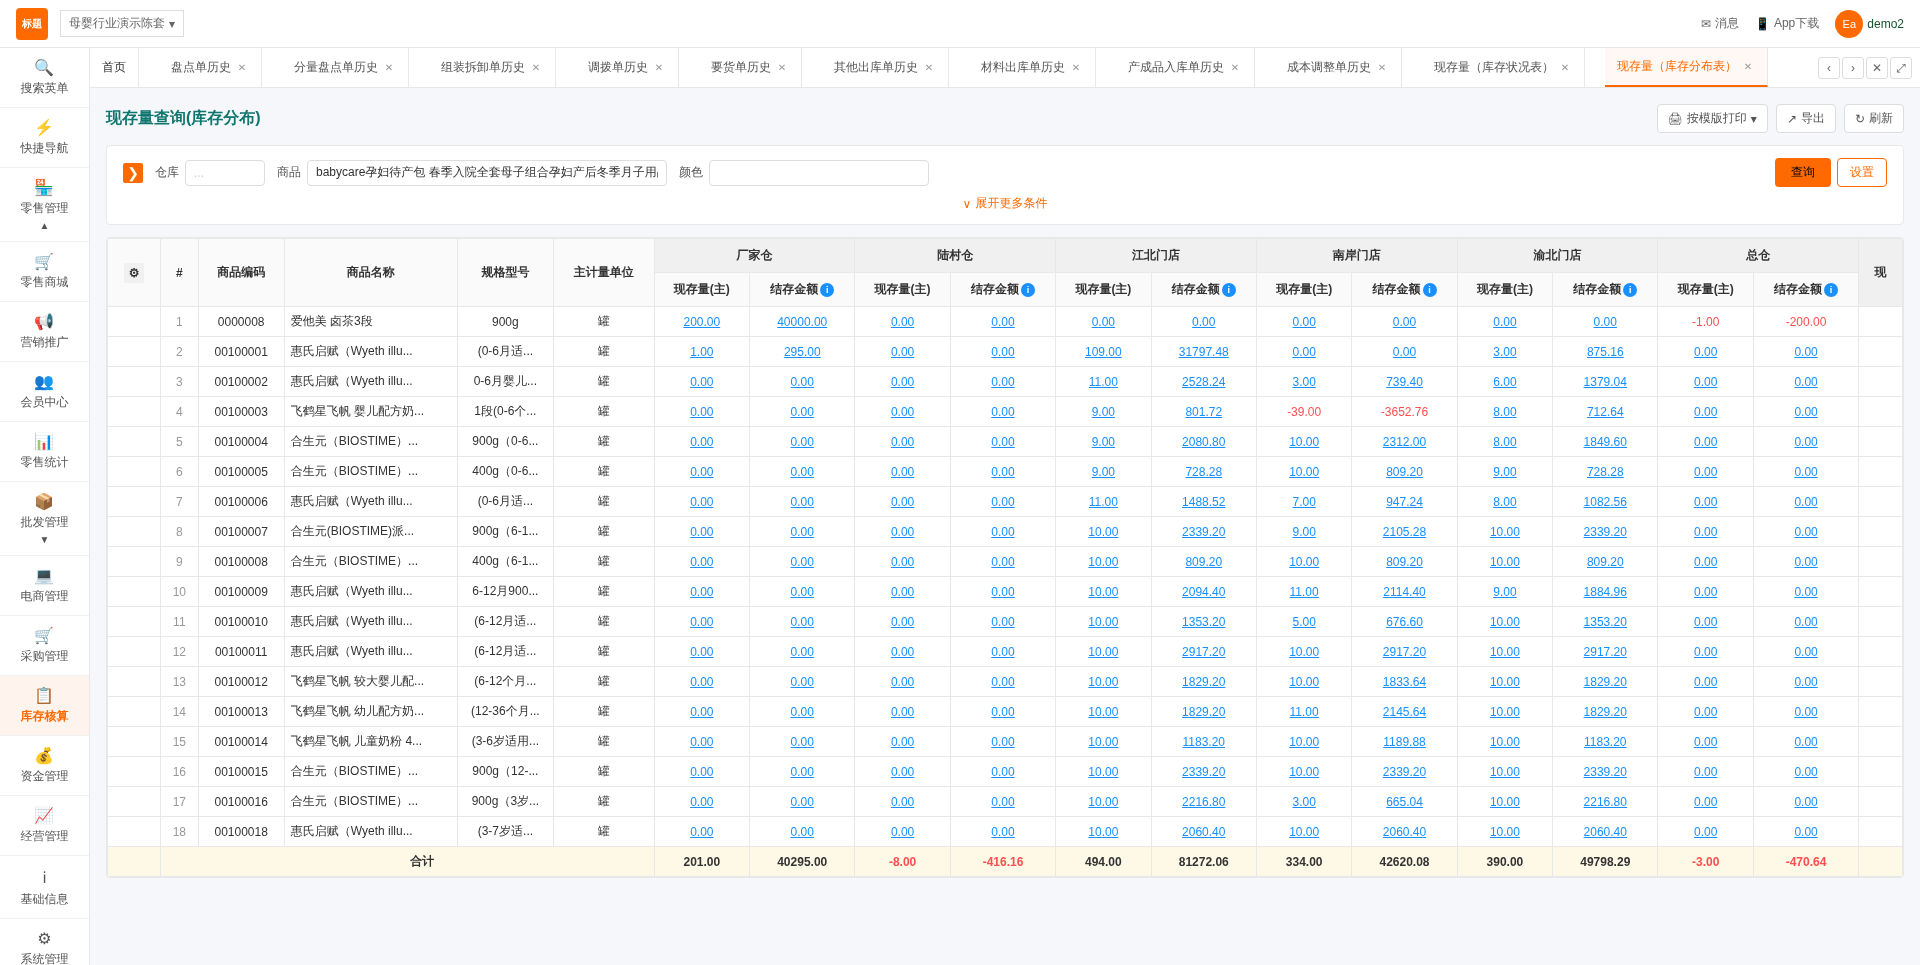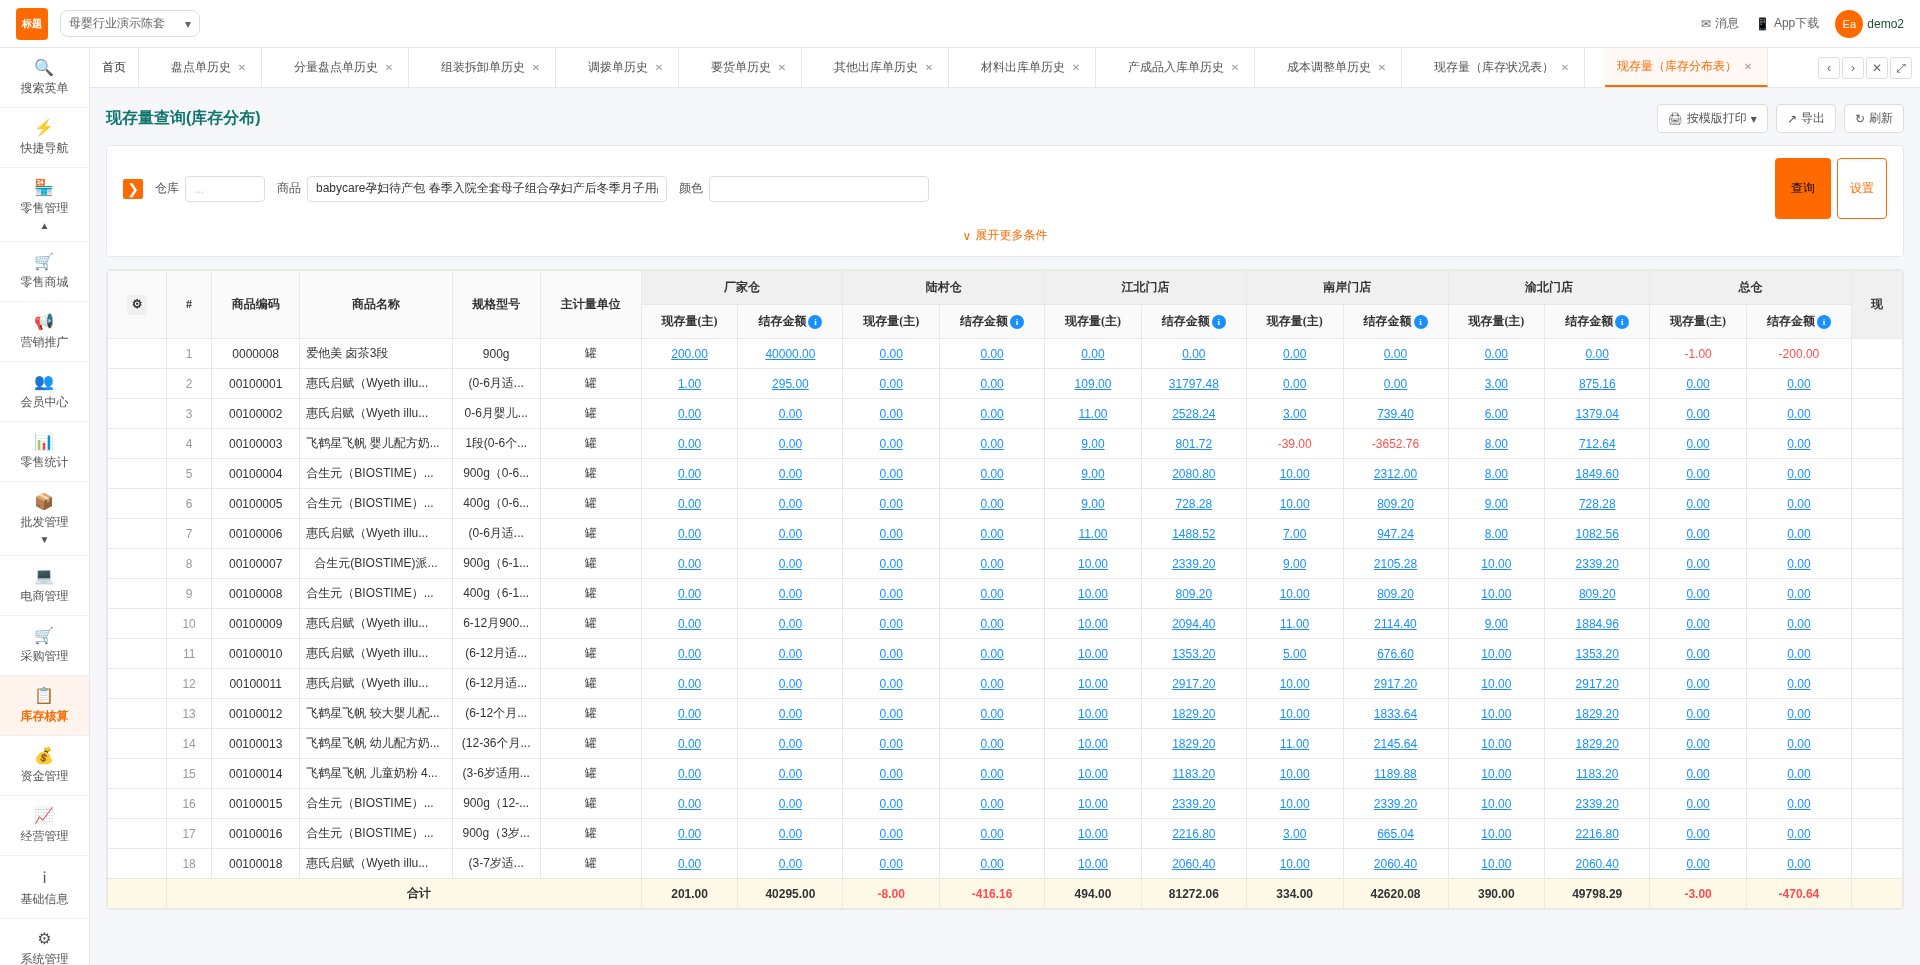--- a/index.html
+++ b/index.html
@@ -4,21 +4,21 @@
   <style>
     * { margin: 0; padding: 0; box-sizing: border-box; }
     body { font-family: 'Microsoft YaHei', Arial, sans-serif; font-size: 12px; background: #f5f5f5; color: #333; overflow: hidden; }
 
     
     .app-wrapper { display: flex; flex-direction: column; height: 965px; width: 1920px; }
     .top-bar { height: 48px; background: #fff; display: flex; align-items: center; justify-content: space-between; padding: 0 16px; border-bottom: 1px solid #e8e8e8; flex-shrink: 0; }
     .top-bar-left { display: flex; align-items: center; gap: 12px; }
     .logo-area { display: flex; align-items: center; gap: 6px; }
     .logo-icon { width: 32px; height: 32px; background: #ff6a00; border-radius: 4px; display: flex; align-items: center; justify-content: center; color: #fff; font-size: 10px; font-weight: bold; }
-    .industry-selector { display: flex; align-items: center; gap: 20px; padding: 4px 8px; border: 1px solid #ddd; border-radius: 8px; cursor: pointer; color: #666; min-width: 120px; justify-content: space-between; }
+    .industry-selector { display: flex; align-items: center; gap: 4px; padding: 4px 8px; border: 1px solid #ddd; border-radius: 0; cursor: pointer; color: #666; min-width: 120px; justify-content: space-between; }
     .top-bar-right { display: flex; align-items: center; gap: 16px; }
     .top-bar-action { display: flex; align-items: center; gap: 4px; color: #666; cursor: pointer; font-size: 12px; }
     .avatar { width: 28px; height: 28px; border-radius: 50%; background: #ff6a00; display: flex; align-items: center; justify-content: center; color: #fff; font-size: 11px; }
     .username { color: #14532d; font-size: 12px; cursor: pointer; }
 
     
     .main-wrapper { display: flex; flex: 1; overflow: hidden; }
 
     
     .sidebar { width: 90px; background: #fff; border-right: 1px solid #e8e8e8; display: flex; flex-direction: column; overflow-y: auto; flex-shrink: 0; }
@@ -53,29 +53,29 @@
 
     
     .filter-bar { background: #fff; border: 1px solid #e8e8e8; border-radius: 4px; padding: 12px 16px; margin-bottom: 12px; }
     .filter-row { display: flex; align-items: center; gap: 12px; flex-wrap: wrap; }
     .filter-item { display: flex; align-items: center; gap: 6px; }
     .filter-label { color: #555; font-size: 12px; white-space: nowrap; }
     .filter-input { border: 1px solid #ddd; border-radius: 4px; padding: 5px 8px; font-size: 12px; color: #333; min-width: 80px; }
     .filter-input-wide { min-width: 360px; }
     .filter-input-color { min-width: 220px; }
     .btn-orange { background: #ff6a00; color: #000000; border: none; border-radius: 4px; padding: 6px 16px; cursor: pointer; font-size: 12px; }
-    .btn-settings { background: #fff; color: #ff6a00; border: 1px solid #ff6a00; border-radius: 4px; padding: 21px 12px; cursor: pointer; font-size: 12px; }
+    .btn-settings { background: #fff; color: #ff6a00; border: 1px solid #ff6a00; border-radius: 4px; padding: 5px 12px; cursor: pointer; font-size: 12px; }
     .btn-expand { display: flex; align-items: center; gap: 4px; color: #ff6a00; cursor: pointer; font-size: 12px; }
     .expand-row { display: flex; justify-content: center; margin-top: 8px; }
     .filter-input-ellipsis { color: #999; }
 
     
     .table-wrapper { background: #fff; border: 1px solid #e8e8e8; border-radius: 4px; overflow: auto; }
     table { width: 100%; border-collapse: collapse; font-size: 12px; }
-    thead th { background: #fafafa; border: 1px solid #e8e8e8; padding: 8px 18px; text-align: center; font-weight: bold; color: #333; white-space: nowrap; position: sticky; top: 0; z-index: 2; font-family: Liberation Serif, serif; }
+    thead th { background: #fafafa; border: 1px solid #e8e8e8; padding: 8px 12px; text-align: center; font-weight: bold; color: #333; white-space: nowrap; position: sticky; top: 0; z-index: 2; }
     thead th.group-header { background: #f0f0f0; font-weight: bold; }
     tbody td { border: 1px solid #e8e8e8; padding: 6px 6px; text-align: center; color: #333; white-space: nowrap; }
     tbody tr.summary-row td { background: #fef9e7; font-weight: bold; }
     .num-link { color: #1890ff; text-decoration: underline; cursor: pointer; }
     .num-negative { color: #ff4d4f; }
     .row-index { color: #999; }
     .setting-icon { width: 20px; height: 20px; background: #f0f0f0; border-radius: 2px; display: inline-flex; align-items: center; justify-content: center; cursor: pointer; }
 
     
     .expand-btn { width: 20px; height: 20px; background: #ff6a00; border-radius: 2px; color: #fff; display: flex; align-items: center; justify-content: center; cursor: pointer; font-size: 14px; flex-shrink: 0; }
@@ -472,21 +472,21 @@
     <td><span class="num-link">8.00</span></td>
     <td><span class="num-link">1082.56</span></td>
     <td><span class="num-link">0.00</span></td>
     <td><span class="num-link">0.00</span></td>
     <td></td>
   </tr>
                   <tr>
     <td></td>
     <td class="row-index">8</td>
     <td>00100007</td>
-    <td style="text-align:center; max-width:160px; overflow:hidden; text-overflow:ellipsis;">合生元(BIOSTIME)派...</td>
+    <td style="text-align:left; max-width:160px; overflow:hidden; text-overflow:ellipsis;">合生元(BIOSTIME)派...</td>
     <td>900g（6-1...</td>
     <td>罐</td>
     <td><span class="num-link">0.00</span></td>
     <td><span class="num-link">0.00</span></td>
     <td><span class="num-link">0.00</span></td>
     <td><span class="num-link">0.00</span></td>
     <td><span class="num-link">10.00</span></td>
     <td><span class="num-link">2339.20</span></td>
     <td><span class="num-link">9.00</span></td>
     <td><span class="num-link">2105.28</span></td>

